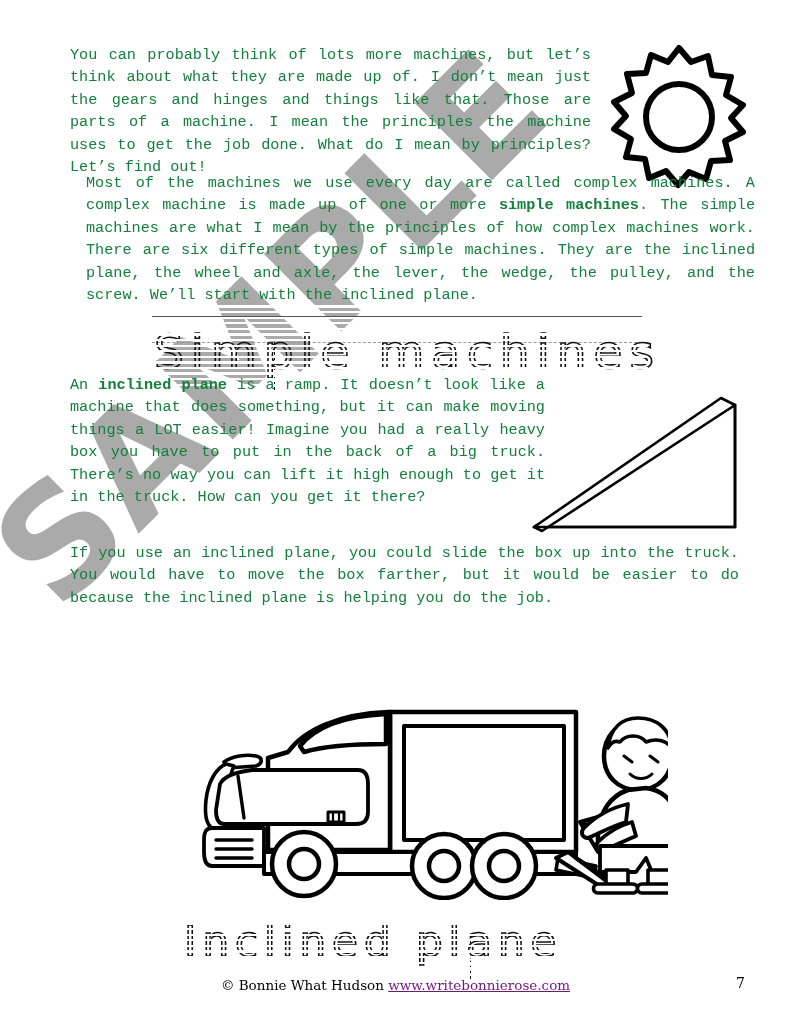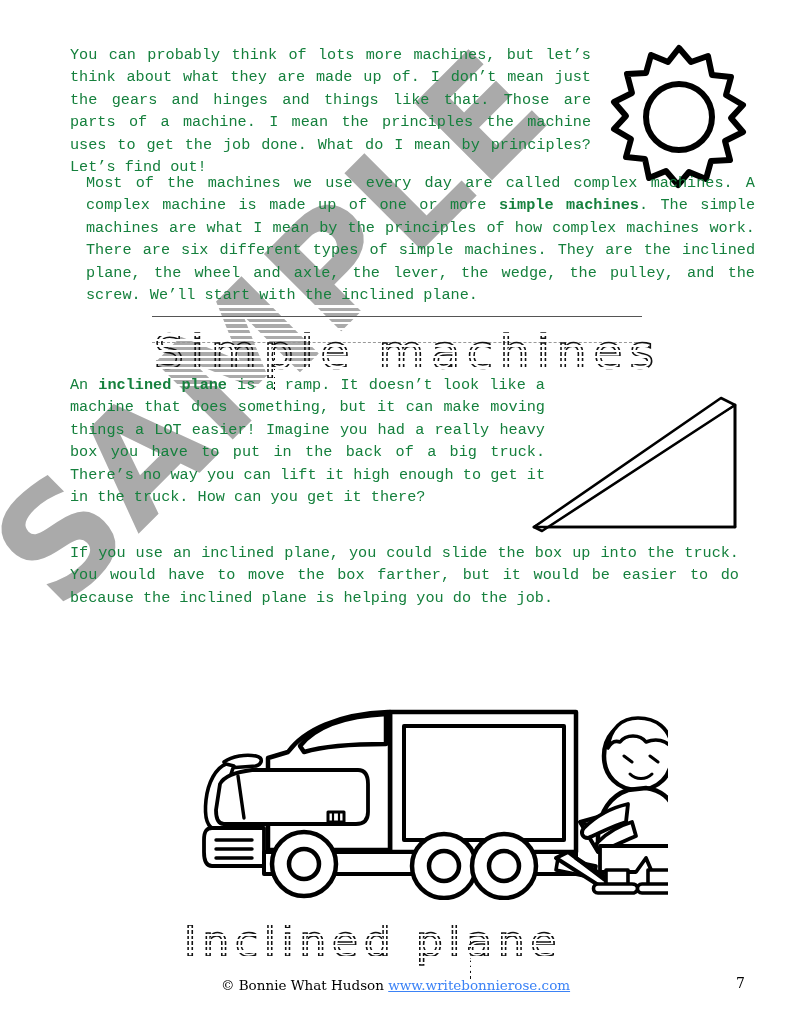--- a/index.html
+++ b/index.html
@@ -126,21 +126,21 @@
     left: 0;
     top: 977px;
     width: 791px;
     text-align: center;
     font-family: "DejaVu Serif", serif;
     font-size: 13.5px;
     color: #000000;
     z-index: 5;
   }
   .footer .link {
-    color: #3b82f6;
+    color: #701a75;
     text-decoration: underline;
   }
   .page-number {
     position: absolute;
     right: 46px;
     top: 975px;
     font-family: "DejaVu Serif", serif;
     font-size: 14px;
     color: #000000;
     z-index: 5;

